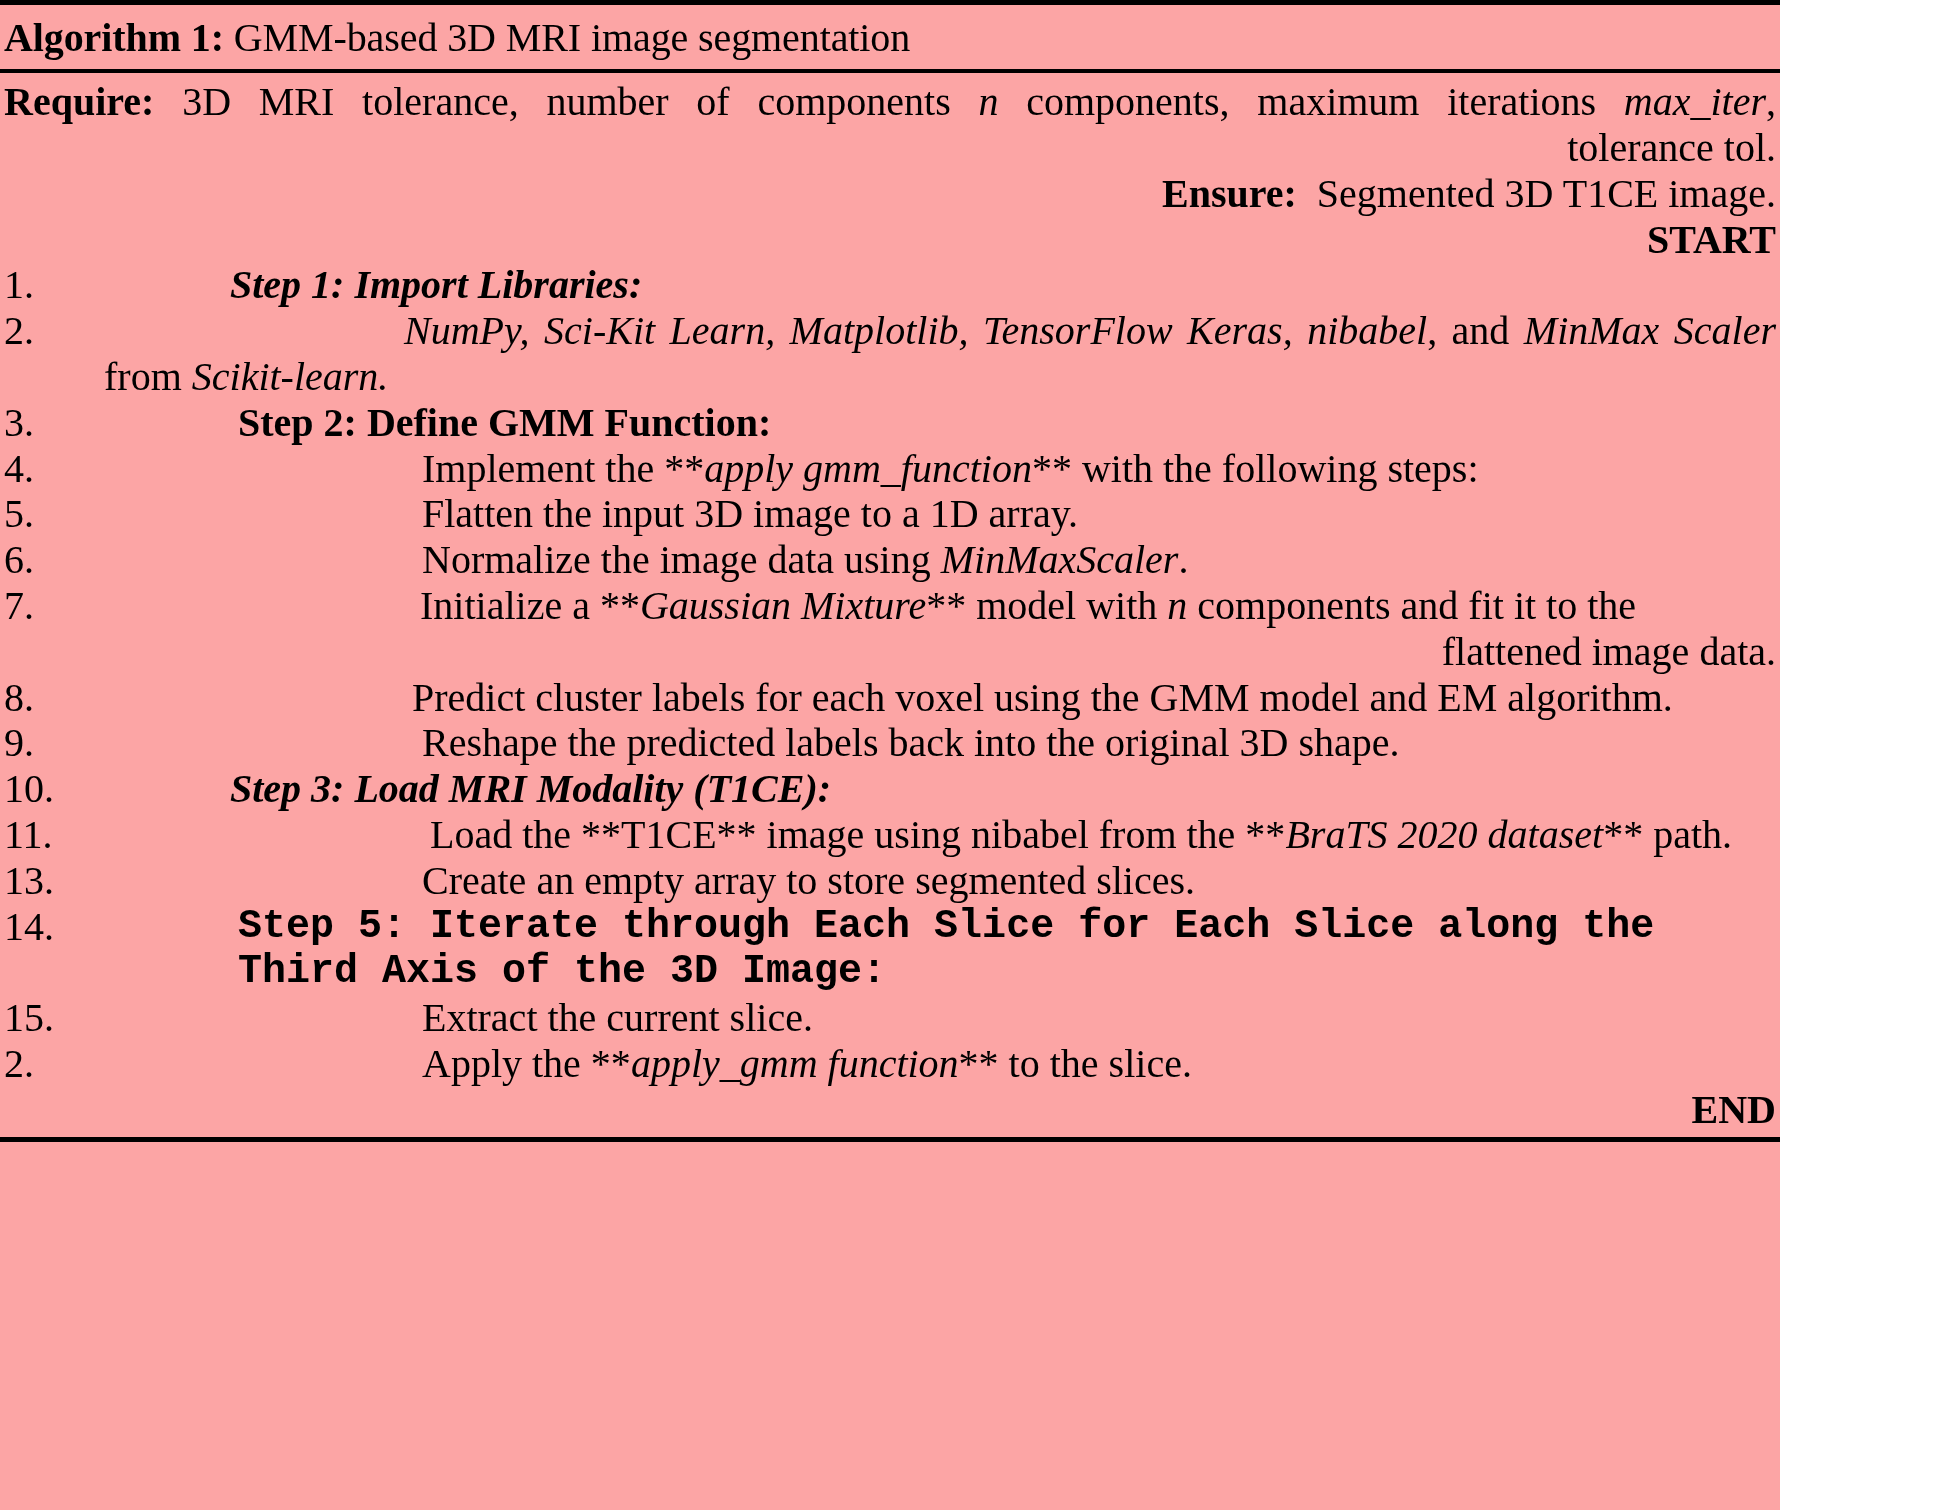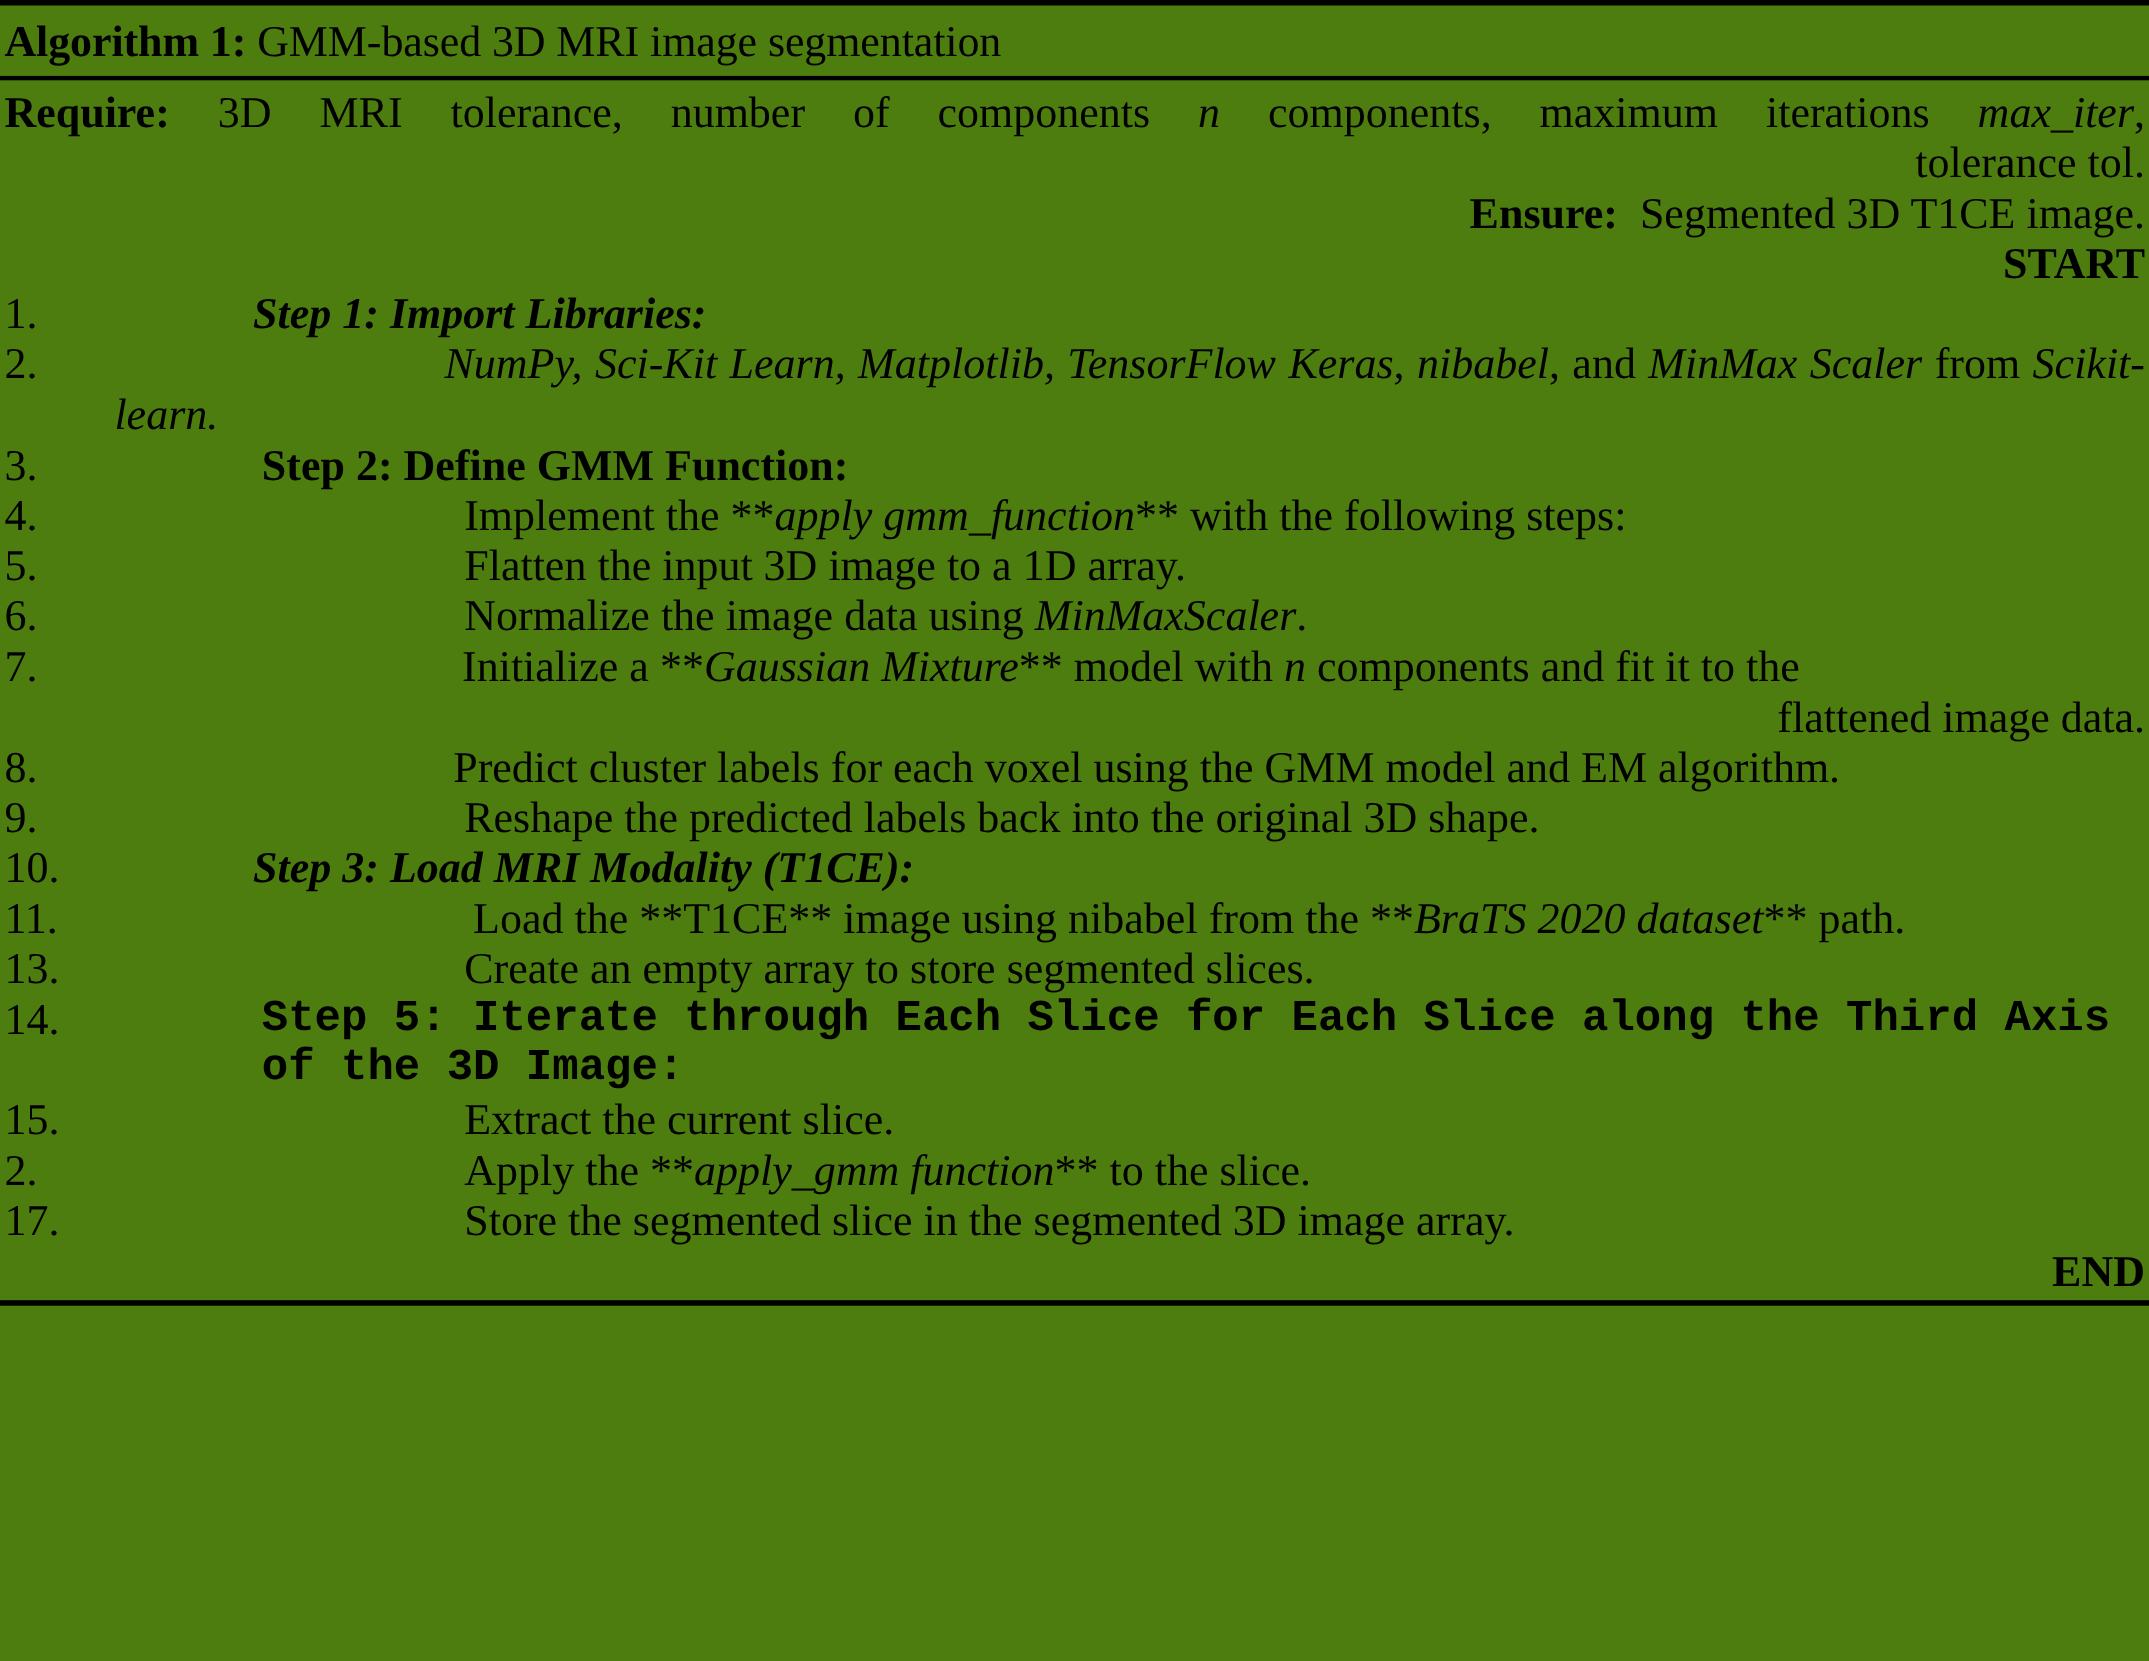--- a/index.html
+++ b/index.html
@@ -6,25 +6,25 @@
   html, body {
     margin: 0;
     padding: 0;
     background: #ffffff;
   }
   body {
     font-family: "Liberation Serif", "DejaVu Serif", serif;
     color: #000000;
   }
   #algo-page {
-    width: 1954px;
+    width: 1780px;
     height: 1510px;
     box-sizing: border-box;
     position: relative;
-    background: #4d7c0f;
+    background: #fca5a5;
     overflow: hidden;
   }
   .rule-top {
     border-top: 5px solid #000;
     width: 100%;
   }
   .rule-mid {
     border-top: 4px solid #000;
     width: 100%;
   }
@@ -179,24 +179,20 @@
     <div class="step">
       <span class="step-num">15.</span>
       <span class="step-text nojust ind-sub">Extract the current slice.</span>
     </div>
 
     <div class="step">
       <span class="step-num">2.</span>
       <span class="step-text nojust ind-sub"><span>Apply the **</span><span class="ital">apply_gmm function</span><span>** to the slice.</span></span>
     </div>
 
-    <div class="step">
-      <span class="step-num">17.</span>
-      <span class="step-text nojust ind-sub">Store the segmented slice in the segmented 3D image array.</span>
-    </div>
 
 
     <div class="para last-left bold">END</div>
 
   </div>
 
   <div class="rule-bottom"></div>
 
 </div>
 

